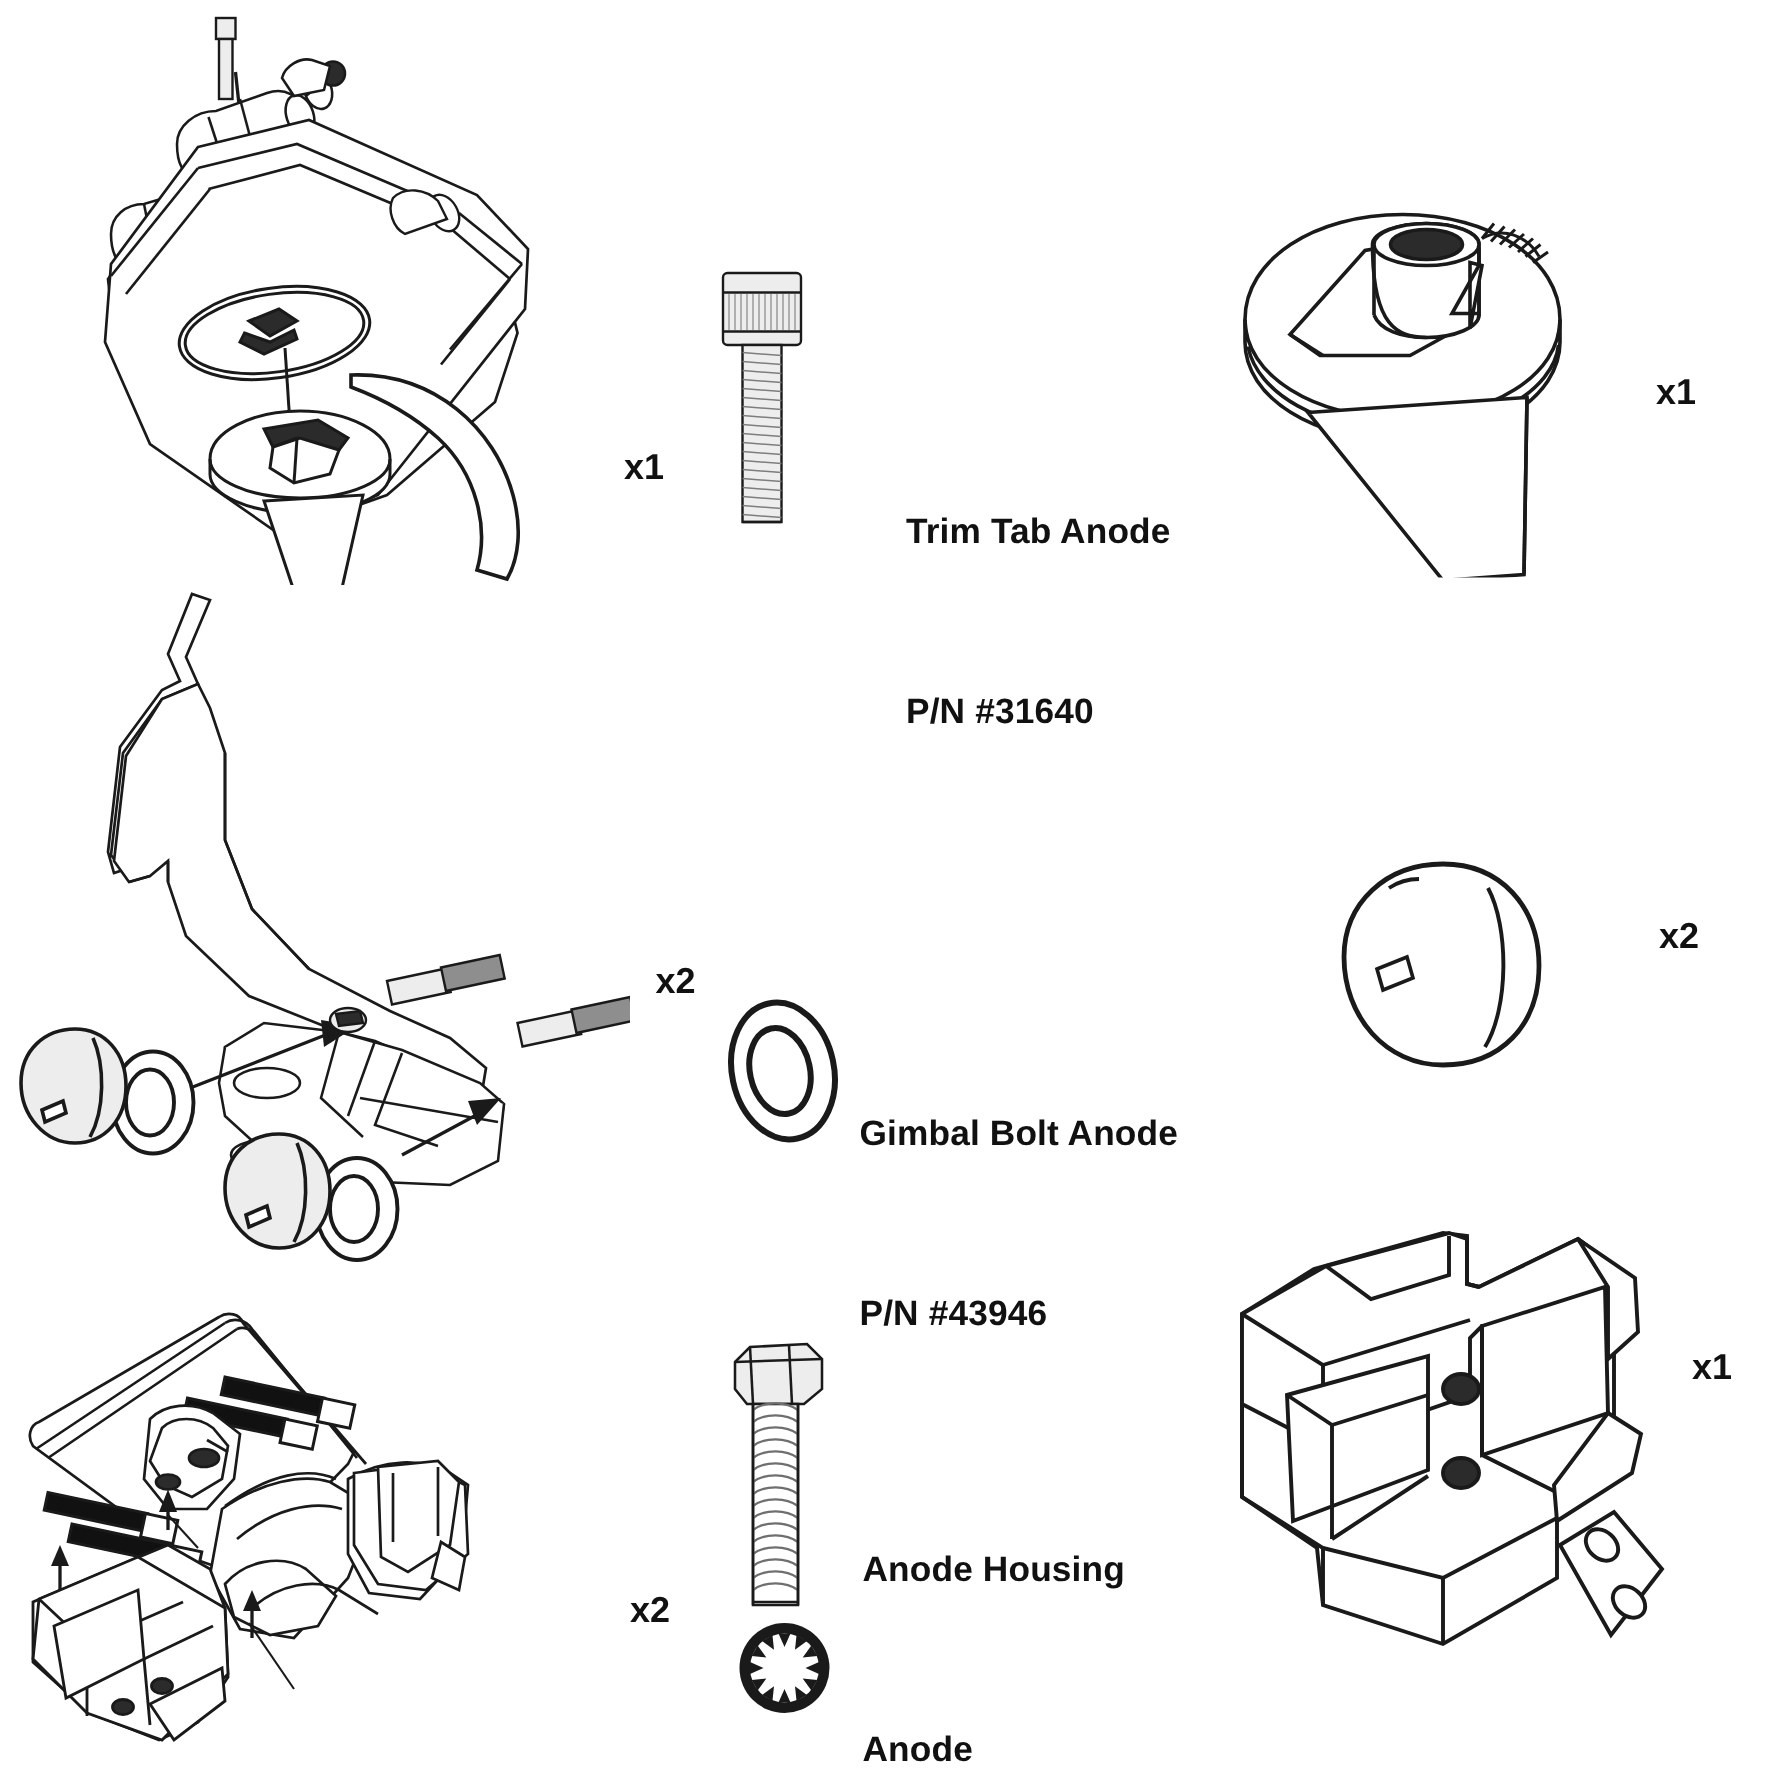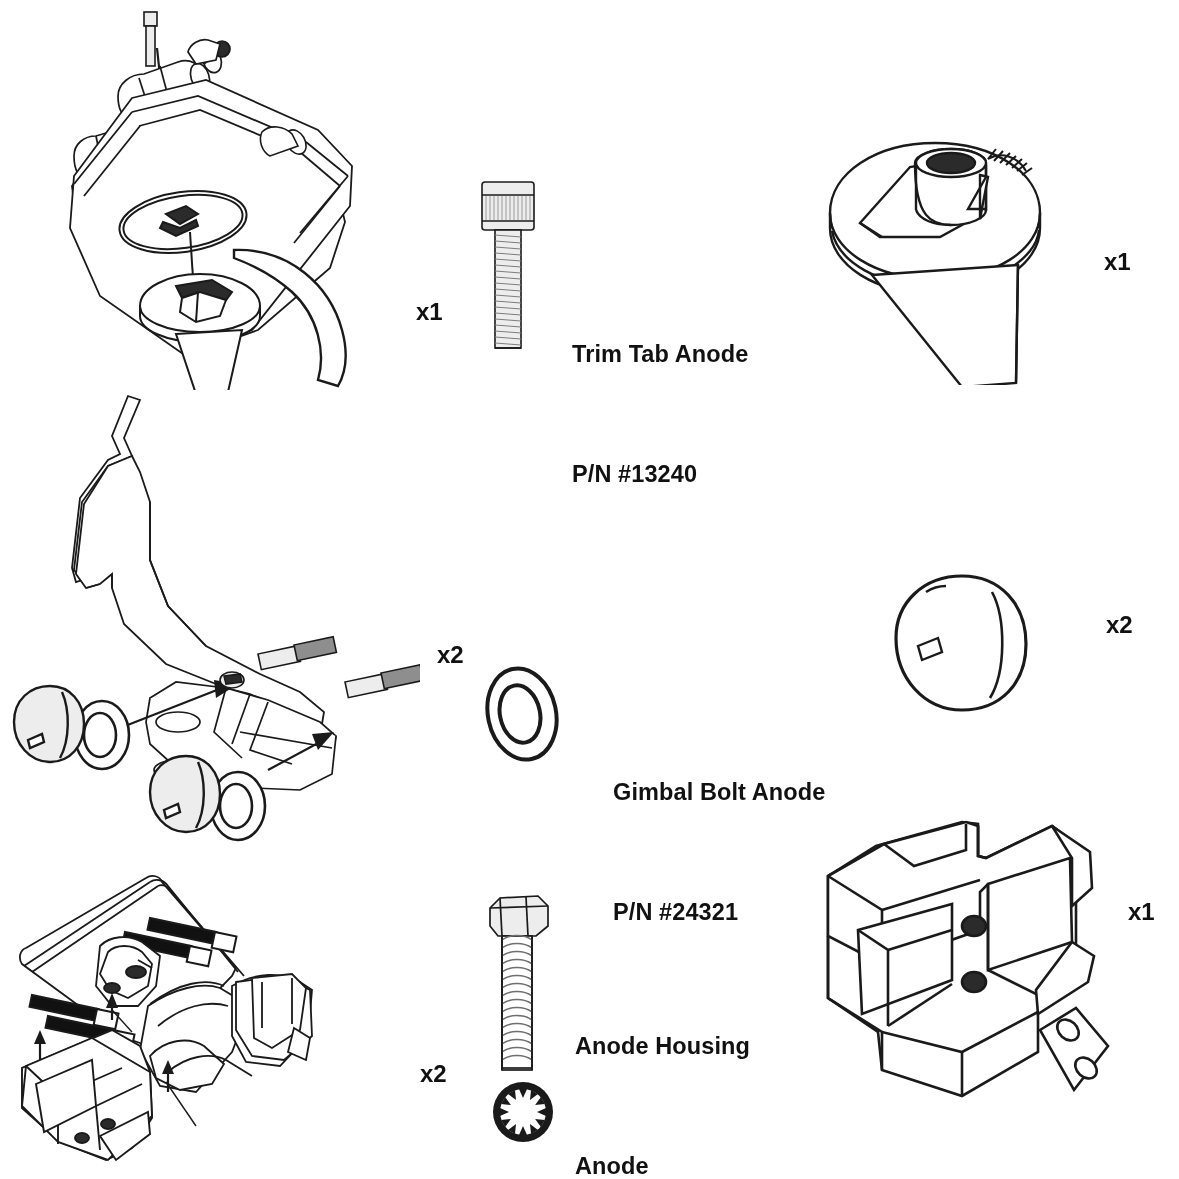--- a/index.html
+++ b/index.html
@@ -141,23 +141,23 @@
         </g>
         <rect x="25" y="55" width="26" height="118" class="fillgrey"></rect>
         <g stroke-width="1" stroke="#7d7d7d">
           <path d="M25 60 L51 62 M25 66 L51 68 M25 72 L51 74 M25 78 L51 80 M25 84 L51 86 M25 90 L51 92 M25 96 L51 98 M25 102 L51 104 M25 108 L51 110 M25 114 L51 116 M25 120 L51 122 M25 126 L51 128 M25 132 L51 134 M25 138 L51 140 M25 144 L51 146 M25 150 L51 152 M25 156 L51 158 M25 162 L51 164 M25 168 L51 170"></path>
         </g>
         <path d="M25 173 L51 173"></path>
       </g>
     </svg>
   </div>
 
-  <div class="abs label" style="left:572px; top:254px; width:290px;">
+  <div class="abs label" style="left:604px; top:254px; width:290px;">
     <div>Trim Tab Anode</div>
-    <div>P/N #13240</div>
+    <div>P/N #31640</div>
   </div>
 
   <div class="abs" style="left:820px; top:115px; width:270px; height:270px;">
     <svg width="270" height="270" viewBox="0 0 270 270">
       <g class="ln" stroke-width="2.4">
 
         <path class="fillwhite" d="M10 98 C10 58 56 28 115 28 C174 28 220 58 220 98 C220 127 196 152 160 164 L62 164 C30 151 10 126 10 98 Z"></path>
 
         <path class="fillwhite" d="M10 98 C10 135 56 164 115 164 C174 164 220 135 220 98 L220 113 C220 150 174 179 115 179 C56 179 10 150 10 113 Z"></path>
         <path d="M12 116 C18 147 60 172 115 172 C172 172 216 145 219 115"></path>
@@ -255,23 +255,23 @@
 
   <div class="abs" style="left:478px; top:660px; width:95px; height:110px;">
     <svg width="95" height="110" viewBox="0 0 95 110">
       <g class="ln" stroke-width="4">
         <ellipse cx="44" cy="54" rx="34" ry="46" transform="rotate(-12 44 54)" class="fillwhite"></ellipse>
         <ellipse cx="42" cy="54" rx="20" ry="29" transform="rotate(-12 42 54)" class="fillwhite"></ellipse>
       </g>
     </svg>
   </div>
 
-  <div class="abs label" style="left:573px; top:692px; width:300px;margin-left:40px;">
+  <div class="abs label" style="left:573px; top:655px; width:300px;">
     <div>Gimbal Bolt Anode</div>
-    <div>P/N #24321</div>
+    <div>P/N #43946</div>
   </div>
 
   <div class="abs" style="left:880px; top:560px; width:190px; height:180px;">
     <svg width="190" height="180" viewBox="0 0 190 180">
       <g class="ln" stroke-width="3.2">
         <path class="fillwhite" d="M16 78 C16 42 44 16 82 16 C120 16 146 44 146 84 C146 124 120 150 82 150 C44 150 16 118 16 78 Z"></path>
         <path d="M112 32 C126 58 126 112 110 138" stroke-width="2.6"></path>
         <path d="M46 32 C52 28 60 26 66 26" stroke-width="2.6"></path>
         <path class="fillwhite" d="M38 86 L58 78 L62 92 L42 100 Z" stroke-width="2.4"></path>
       </g>

